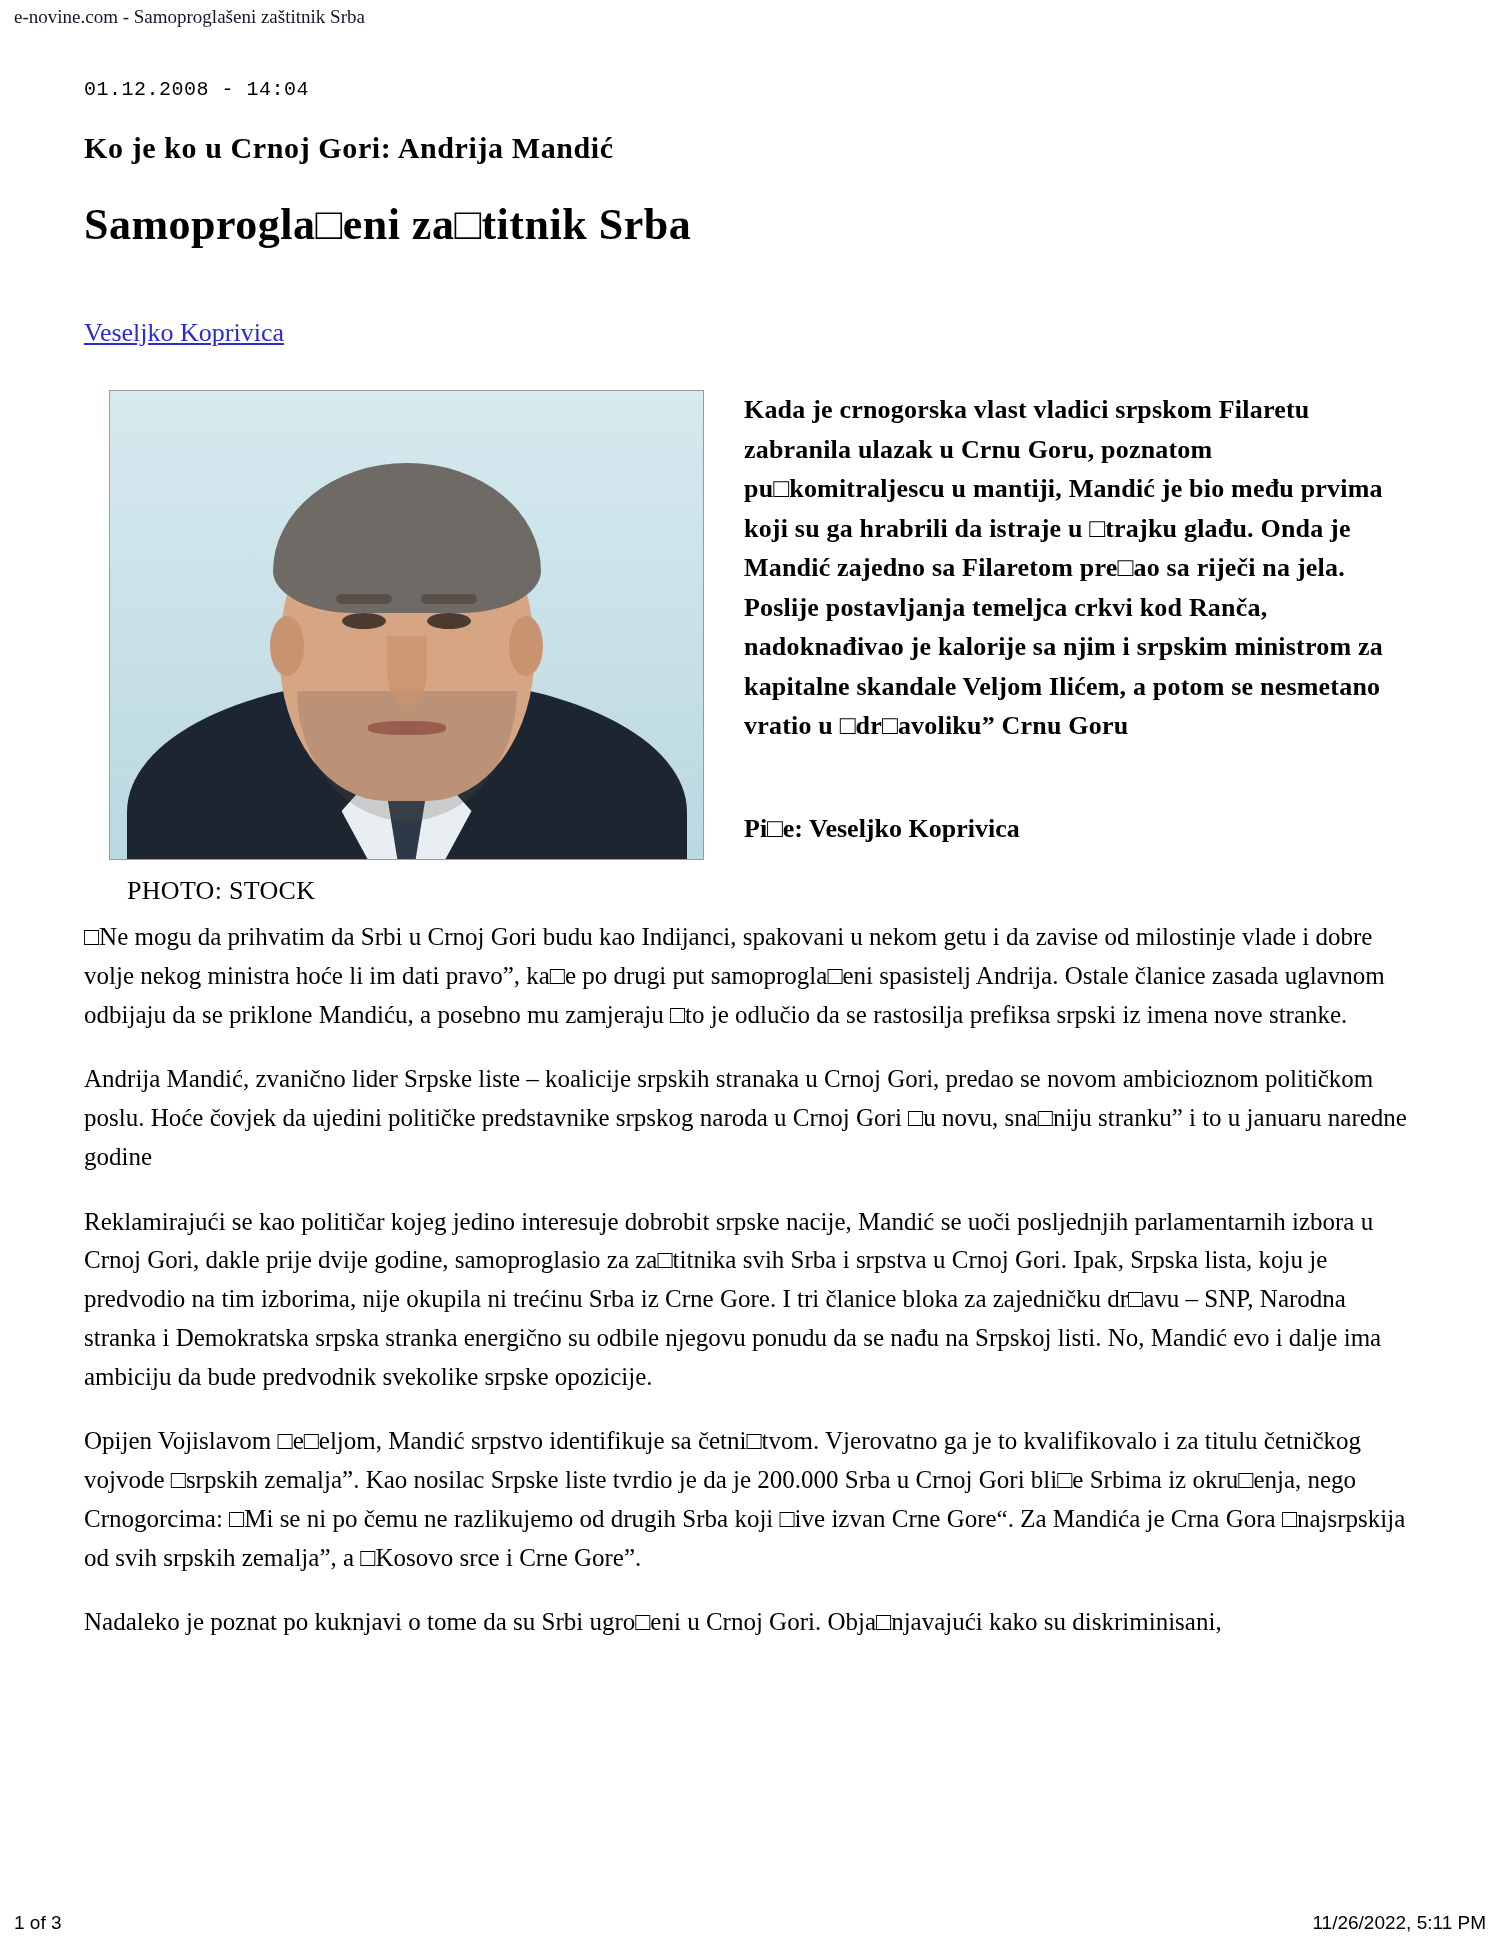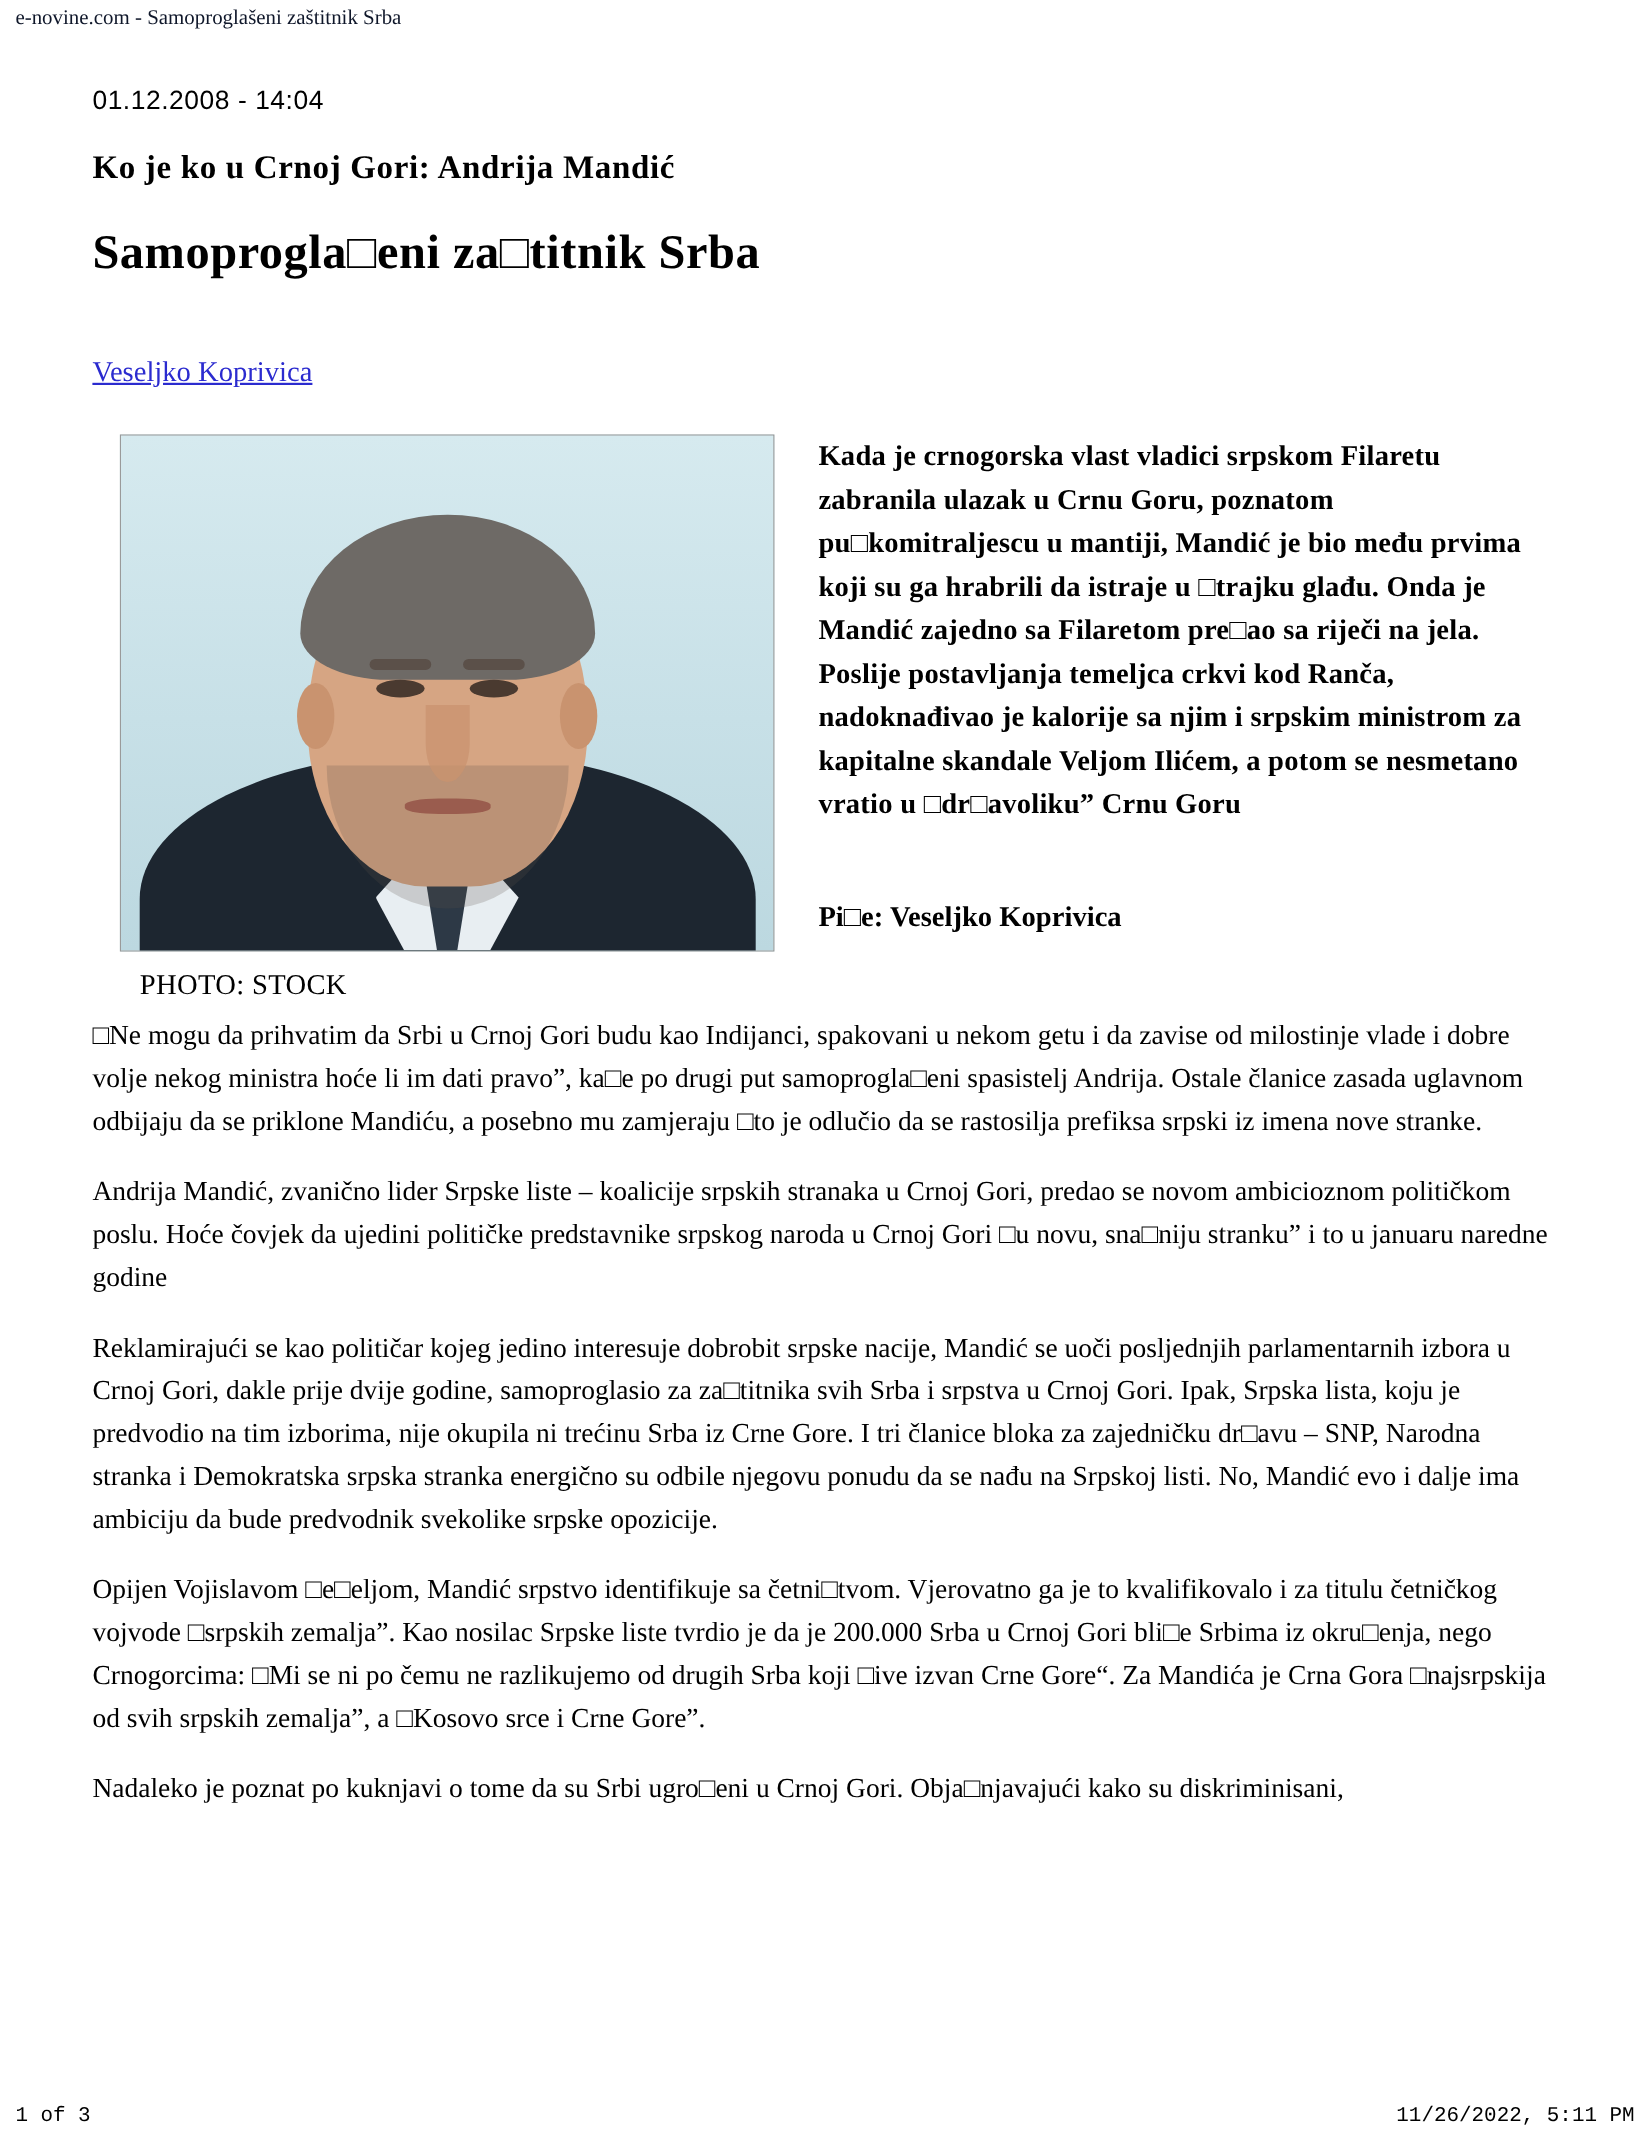--- a/index.html
+++ b/index.html
@@ -41,35 +41,35 @@
 
   .footer-bar {
     position: absolute;
     bottom: 8px;
     left: 0;
     right: 0;
     display: flex;
     justify-content: space-between;
     padding: 0 14px;
     box-sizing: border-box;
-    font-family: Liberation Mono, monospace;
+    font-family: Liberation Sans, sans-serif;
     font-size: 19px;
     color: #000;
   }
 
   .content {
     position: absolute;
     top: 60px;
     left: 84px;
     width: 1330px;
   }
 
   .timestamp {
-    font-family: Liberation Sans, sans-serif;
-    font-size: 24px;
+    font-family: Liberation Mono, monospace;
+    font-size: 20px;
     letter-spacing: 0.5px;
     margin: 18px 0 30px 0;
   }
 
   .kicker {
     font-family: "Liberation Serif", serif;
     font-weight: bold;
     font-size: 30px;
     letter-spacing: 0.6px;
     margin: 0 0 34px 0;

